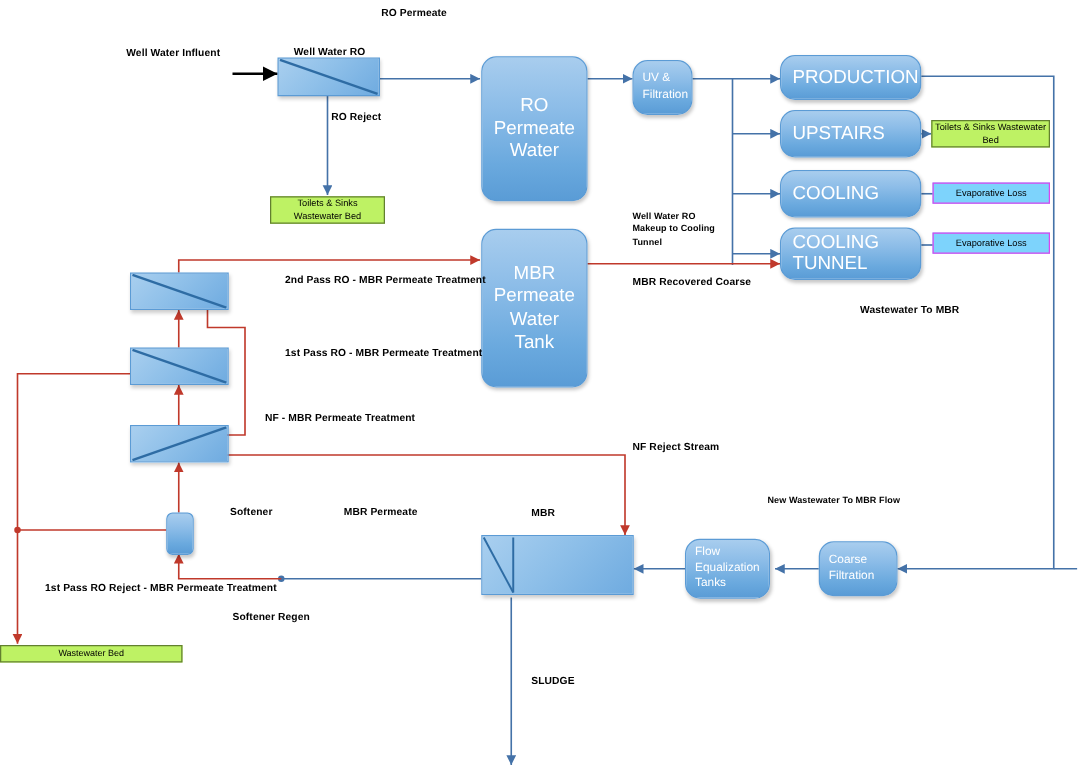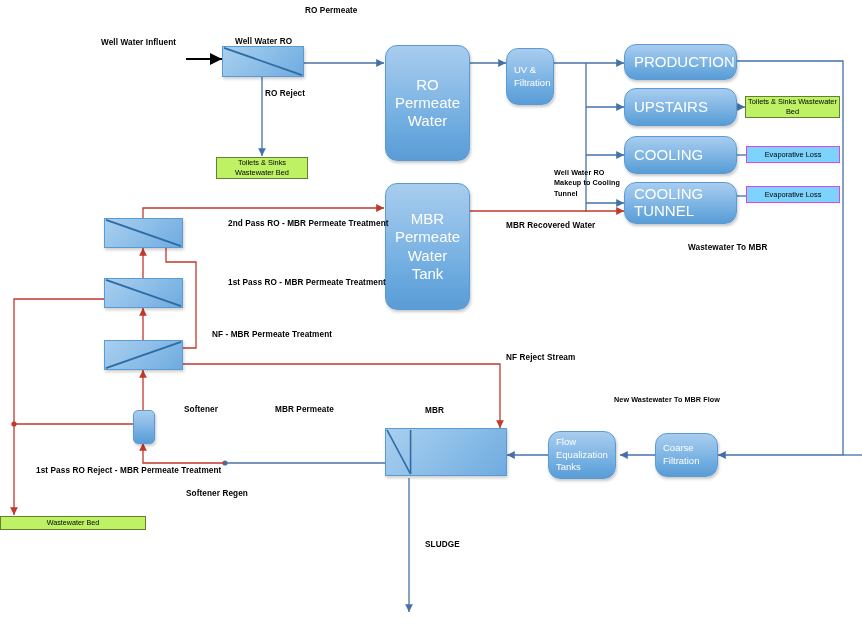--- a/index.html
+++ b/index.html
@@ -144,21 +144,21 @@
   <div class="node membrane" style="left:222px;top:46px;width:82px;height:31px;">
     <svg class="diag" viewBox="0 0 82 31" preserveAspectRatio="none">
       <line x1="1" y1="1" x2="81" y2="30" stroke="#2e6ca4" stroke-width="2"></line>
     </svg>
   </div>
 
   <div class="node tank big" style="left:385px;top:45px;width:85px;height:116px;white-space:pre-line;">RO
 Permeate
 Water</div>
 
-  <div class="node tank small" style="left:506px;top:48px;width:48px;height:57px;white-space:pre-line;">UV &amp;
+  <div class="node tank small" style="left:506px;top:48px;width:48px;height:44px;white-space:pre-line;">UV &amp;
 Filtration</div>
 
   <div class="node tank dept" style="left:624px;top:44px;width:113px;height:36px;">PRODUCTION</div>
   <div class="node tank dept" style="left:624px;top:88px;width:113px;height:38px;">UPSTAIRS</div>
   <div class="node tank dept" style="left:624px;top:136px;width:113px;height:38px;">COOLING</div>
   <div class="node tank dept" style="left:624px;top:182px;width:113px;height:42px;white-space:pre-line;line-height:1.12;">COOLING
 TUNNEL</div>
 
   <div class="node tank big" style="left:385px;top:183px;width:85px;height:127px;white-space:pre-line;">MBR
 Permeate
@@ -230,21 +230,21 @@
   <div class="lbl" style="left:425px;top:406px;">MBR</div>
 
   <div class="lbl" style="left:36px;top:466px;">1st Pass RO Reject - MBR Permeate Treatment</div>
 
   <div class="lbl" style="left:186px;top:489px;">Softener Regen</div>
 
   <div class="lbl" style="left:506px;top:353px;">NF Reject Stream</div>
 
   <div class="lbl" style="left:425px;top:540px;">SLUDGE</div>
 
-  <div class="lbl" style="left:506px;top:221px;">MBR Recovered Water</div>
-
-  <div class="lbl wrap" style="left:506px;top:168px;width:76px;font-size:7.2px;margin-left:48px;">Well Water RO Makeup to Cooling Tunnel</div>
+  <div class="lbl" style="left:506px;top:221px;">MBR Recovered Coarse</div>
+
+  <div class="lbl wrap" style="left:506px;top:168px;width:76px;font-size:7.2px;">Well Water RO Makeup to Cooling Tunnel</div>
 
   <div class="lbl" style="left:688px;top:243px;">Wastewater To MBR</div>
 
   <div class="lbl" style="left:614px;top:395px;font-size:7.2px;">New Wastewater To MBR Flow</div>
 
 </div>
 
 </body></html>

